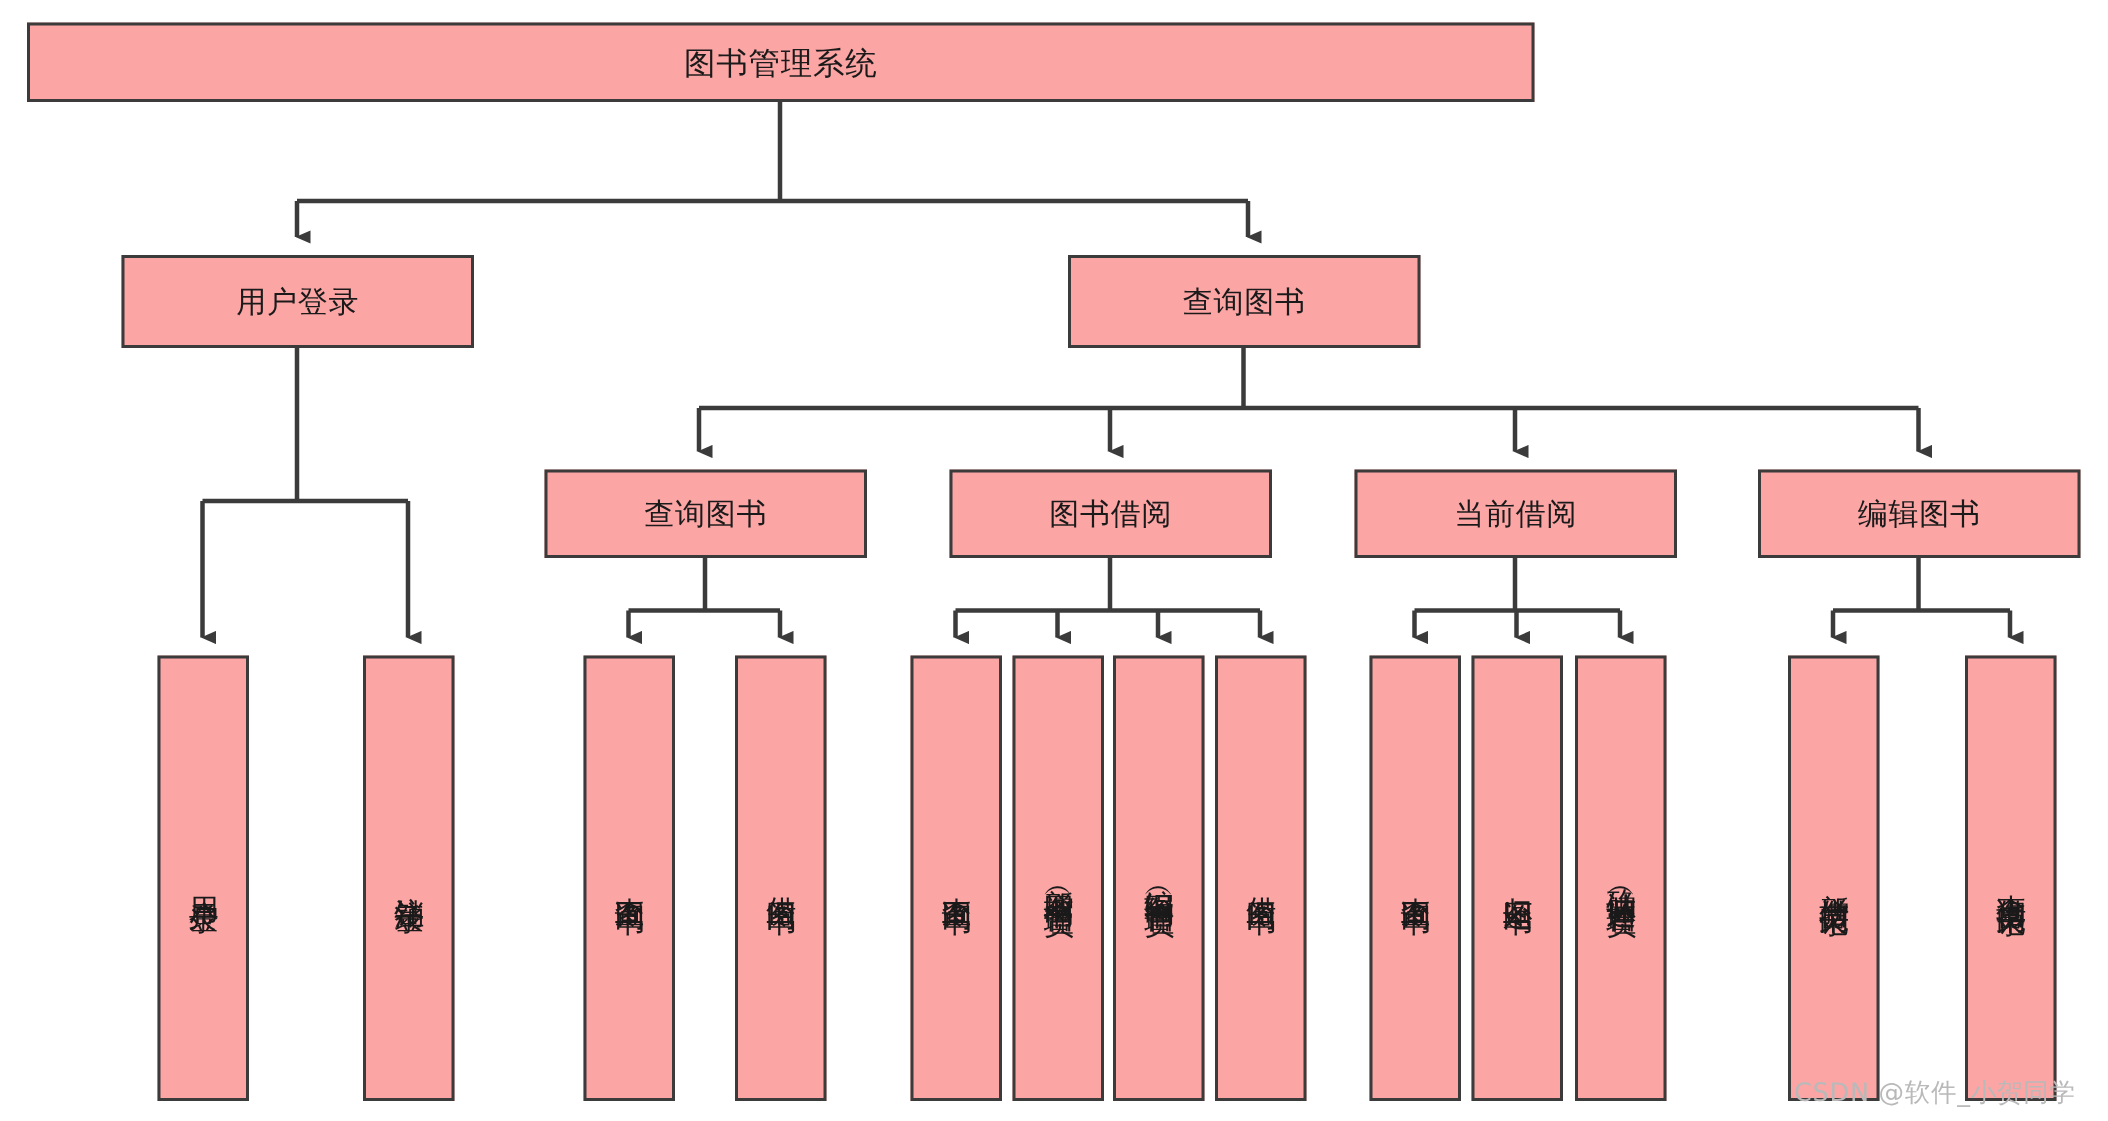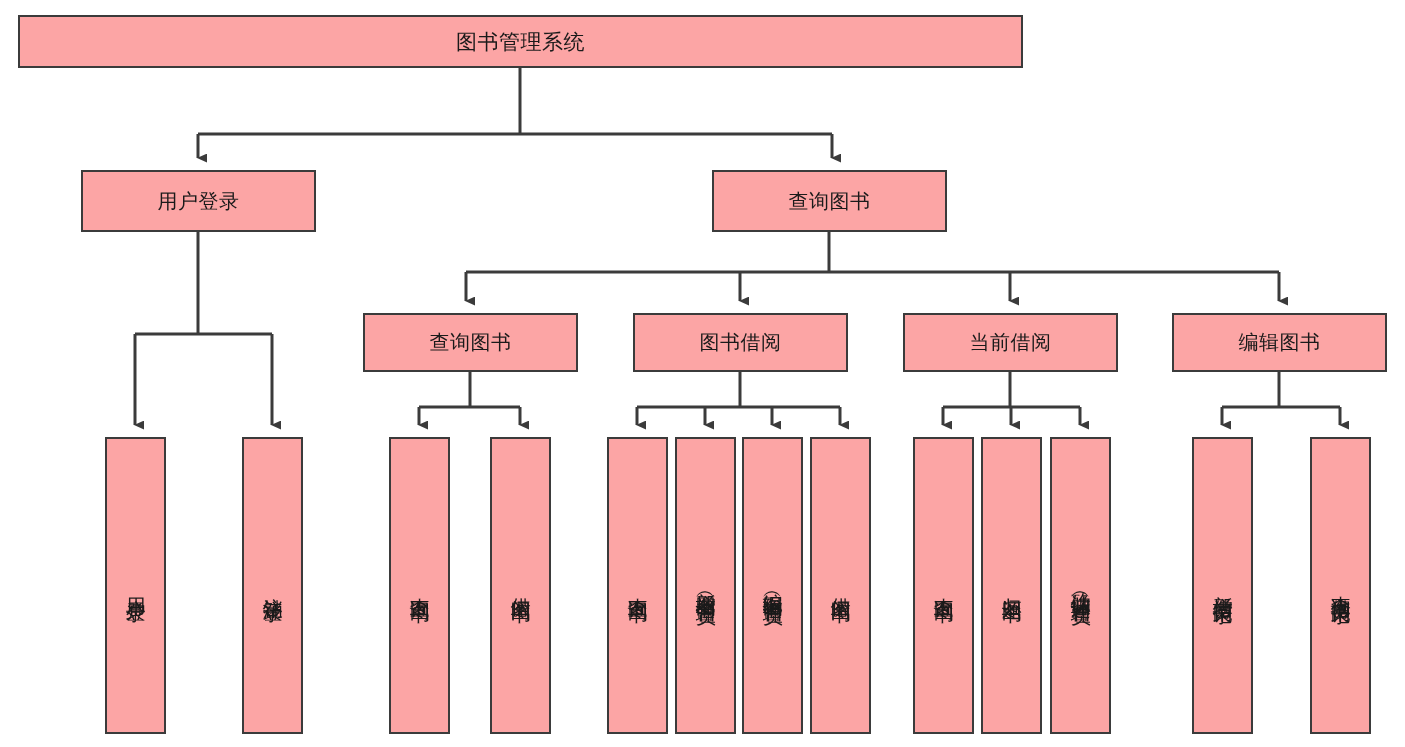--- a/index.html
+++ b/index.html
@@ -182,14 +182,15 @@
     <span class="vtext">确认归还（管理员）</span>
   </div>
 
   <div class="node leaf" style="left:1192px; top:437px; width:61px; height:297px;">
     <span class="vtext">新增借阅记录</span>
   </div>
   <div class="node leaf" style="left:1310px; top:437px; width:61px; height:297px;">
     <span class="vtext">查询借阅记录</span>
   </div>
 
+  <div class="watermark" style="left:1196px; top:717px;">CSDN @软件_小贺同学</div>
 
 </div>
 
 </body></html>

